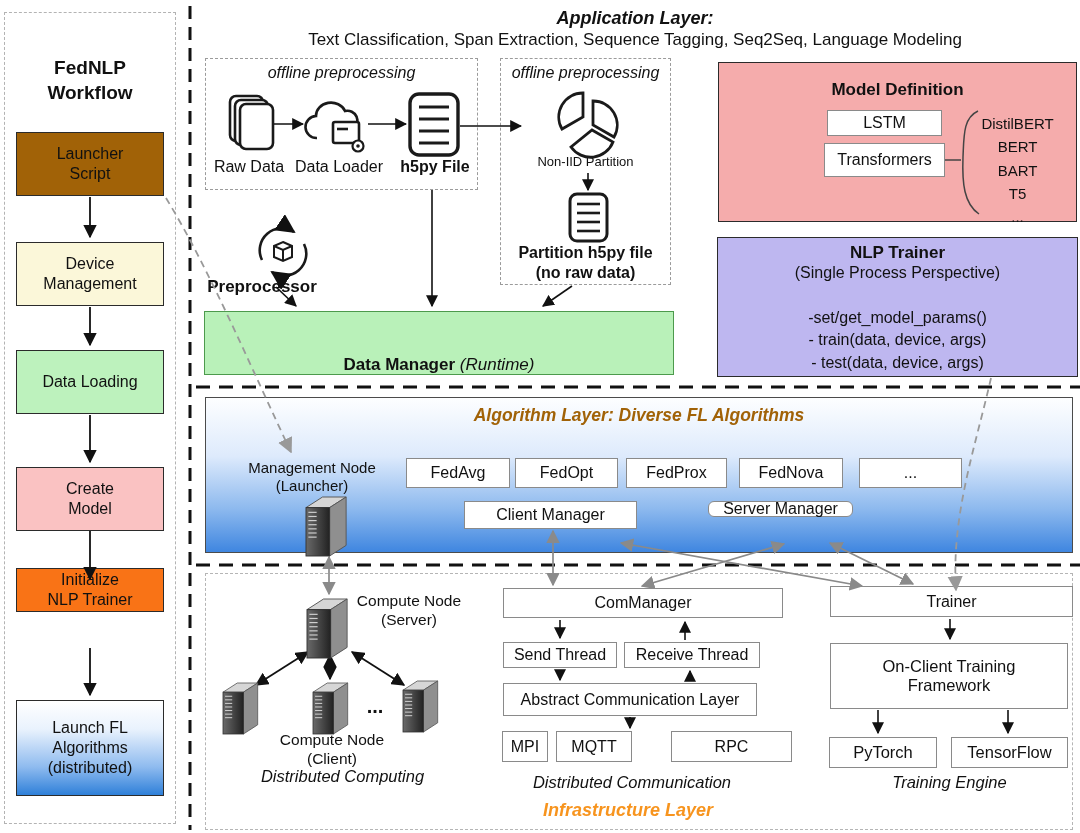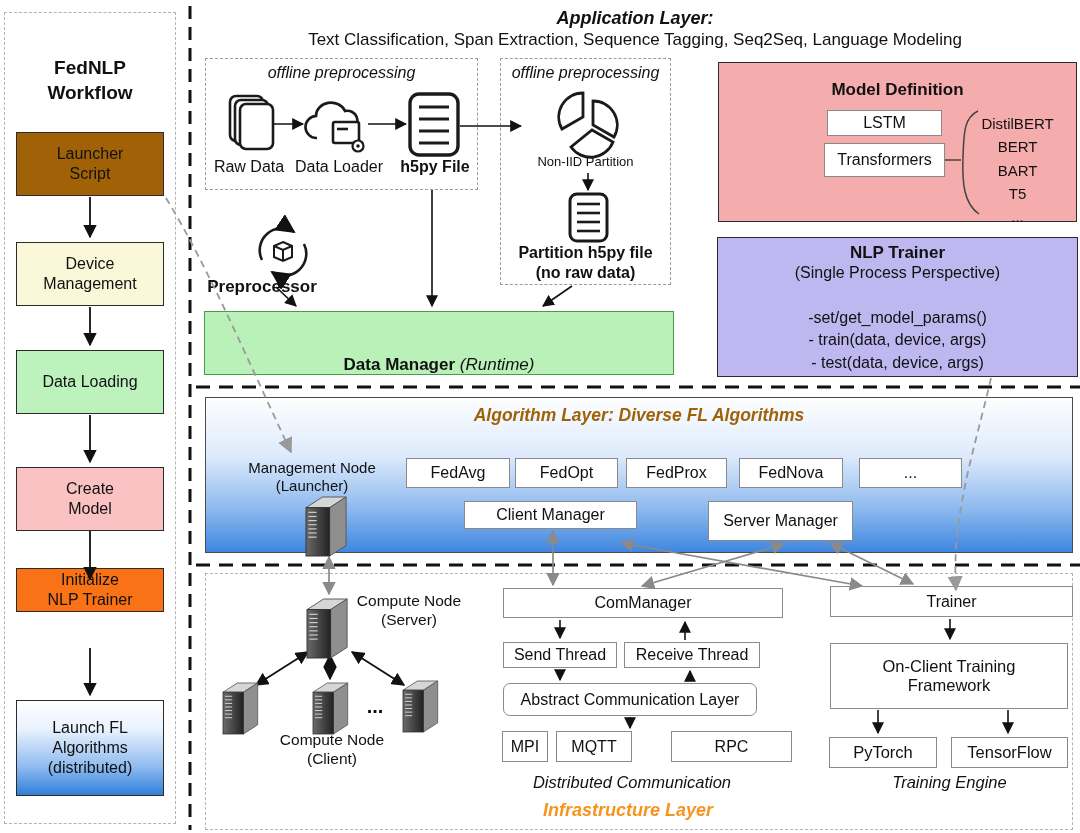--- a/index.html
+++ b/index.html
@@ -89,34 +89,35 @@
   <div class="lbl b it" style="left:205px;top:405px;width:868px;font-size:17.5px;color:#a16207;">Algorithm Layer: Diverse FL Algorithms</div>
   <div class="lbl" style="left:237px;top:459px;width:150px;font-size:15px;">Management Node
 (Launcher)</div>
 
   <div class="chip" style="left:406px;top:458px;width:104px;height:30px;">FedAvg</div>
   <div class="chip" style="left:515px;top:458px;width:103px;height:30px;">FedOpt</div>
   <div class="chip" style="left:626px;top:458px;width:101px;height:30px;">FedProx</div>
   <div class="chip" style="left:739px;top:458px;width:104px;height:30px;">FedNova</div>
   <div class="chip" style="left:859px;top:458px;width:103px;height:30px;">...</div>
   <div class="chip" style="left:464px;top:501px;width:173px;height:28px;">Client Manager</div>
-  <div class="chip" style="left:708px;top:501px;width:145px;height:40px;">Server Manager</div>
+  <div class="chip" style="left:708px;top:501px;width:145px;height:16px;border-radius:6px;">Server Manager</div>
 
   <div class="dashedbox" style="left:205px;top:573px;width:868px;height:257px;border-color:#b5b5b5;background:transparent;"></div>
 
   <div class="lbl" style="left:350px;top:592px;width:118px;font-size:15.5px;">Compute Node
 (Server)</div>
   <div class="lbl" style="left:352px;top:694px;width:46px;font-size:20px;font-weight:bold;">...</div>
   <div class="lbl" style="left:268px;top:731px;width:128px;font-size:15.5px;">Compute Node
 (Client)</div>
+  <div class="lbl caption" style="left:245px;top:766px;width:195px;">Distributed Computing</div>
 
   <div class="chip" style="left:503px;top:588px;width:280px;height:30px;">ComManager</div>
   <div class="chip" style="left:503px;top:642px;width:114px;height:26px;">Send Thread</div>
   <div class="chip" style="left:624px;top:642px;width:136px;height:26px;">Receive Thread</div>
-  <div class="chip" style="left:503px;top:683px;width:254px;height:33px;border-radius:7px;">Abstract Communication Layer</div>
+  <div class="chip" style="left:503px;top:683px;width:254px;height:33px;">Abstract Communication Layer</div>
   <div class="chip" style="left:502px;top:731px;width:46px;height:31px;">MPI</div>
   <div class="chip" style="left:556px;top:731px;width:76px;height:31px;">MQTT</div>
   <div class="chip" style="left:671px;top:731px;width:121px;height:31px;">RPC</div>
   <div class="lbl caption" style="left:518px;top:772px;width:228px;">Distributed Communication</div>
 
   <div class="chip" style="left:830px;top:586px;width:243px;height:31px;">Trainer</div>
   <div class="chip" style="left:830px;top:643px;width:238px;height:66px;white-space:pre-line;text-align:center;font-size:16.5px;">On-Client Training
 Framework</div>
   <div class="chip" style="left:829px;top:737px;width:108px;height:31px;font-size:16.5px;">PyTorch</div>
   <div class="chip" style="left:951px;top:737px;width:117px;height:31px;font-size:16.5px;">TensorFlow</div>

